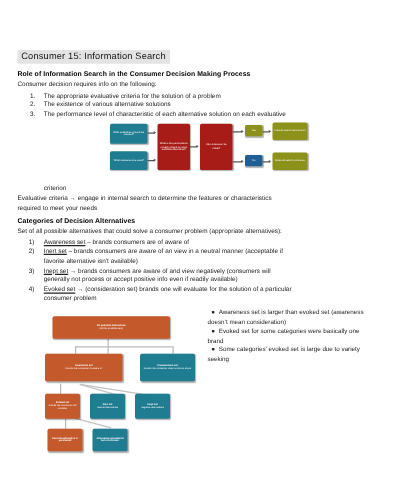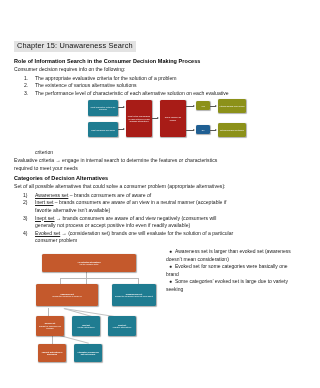--- a/index.html
+++ b/index.html
@@ -101,21 +101,21 @@
     display:inline-block;width:9px;text-align:center;
   }
   .hang{display:block;}
 </style>
 </head>
 <body>
 
 <div class="page">
   <div class="content">
 
-    <div class="doc-title">Chapter 15: Unawareness Search</div>
+    <div class="doc-title">Consumer 15: Information Search</div>
 
     <div class="h2">Role of Information Search in the Consumer Decision Making Process</div>
     <div class="body-line">Consumer decision requires info on the following:</div>
 
     <ol class="num">
       <li>
         <span class="mk">1.</span>
         <span>The appropriate evaluative criteria for the solution of a problem</span>
       </li>
       <li>

